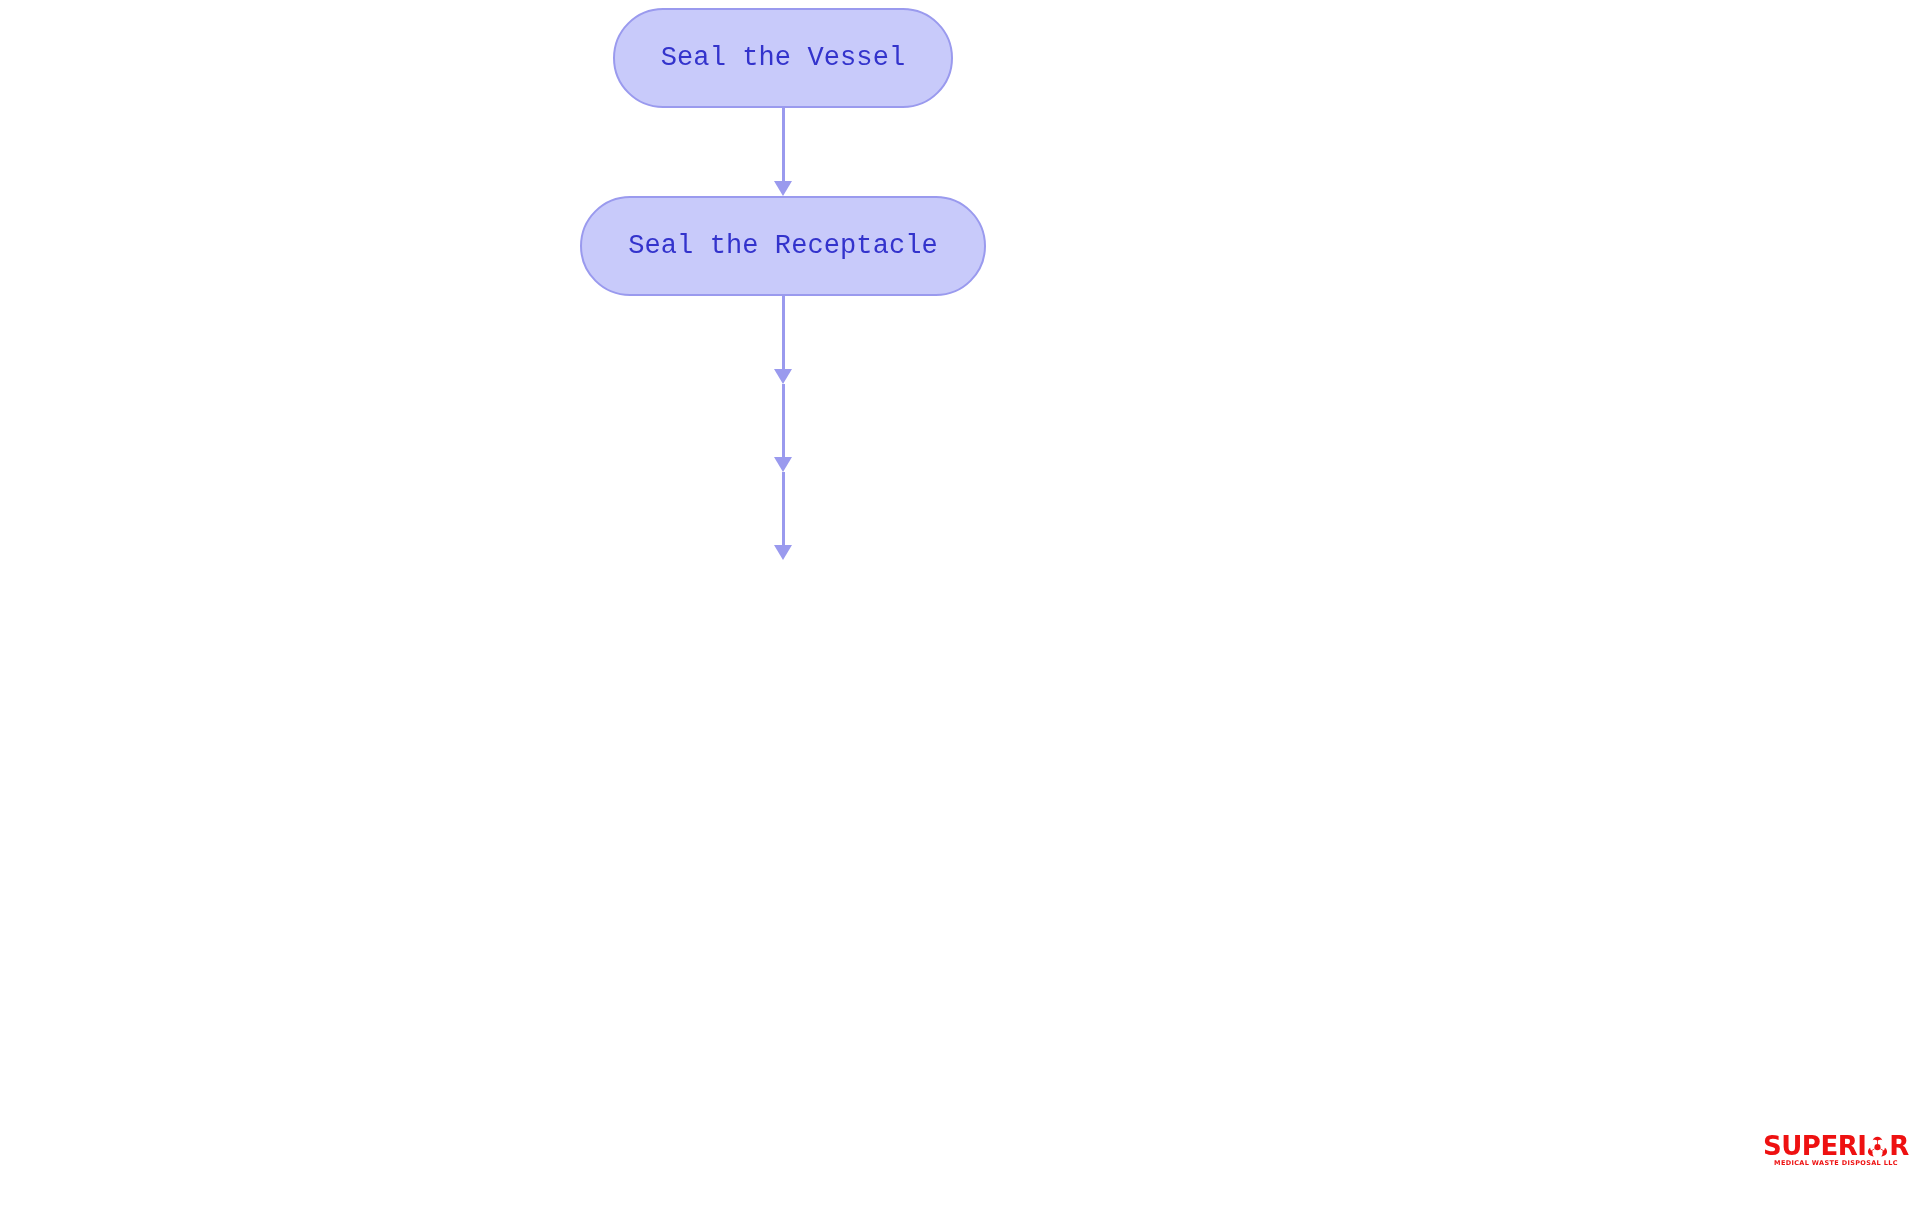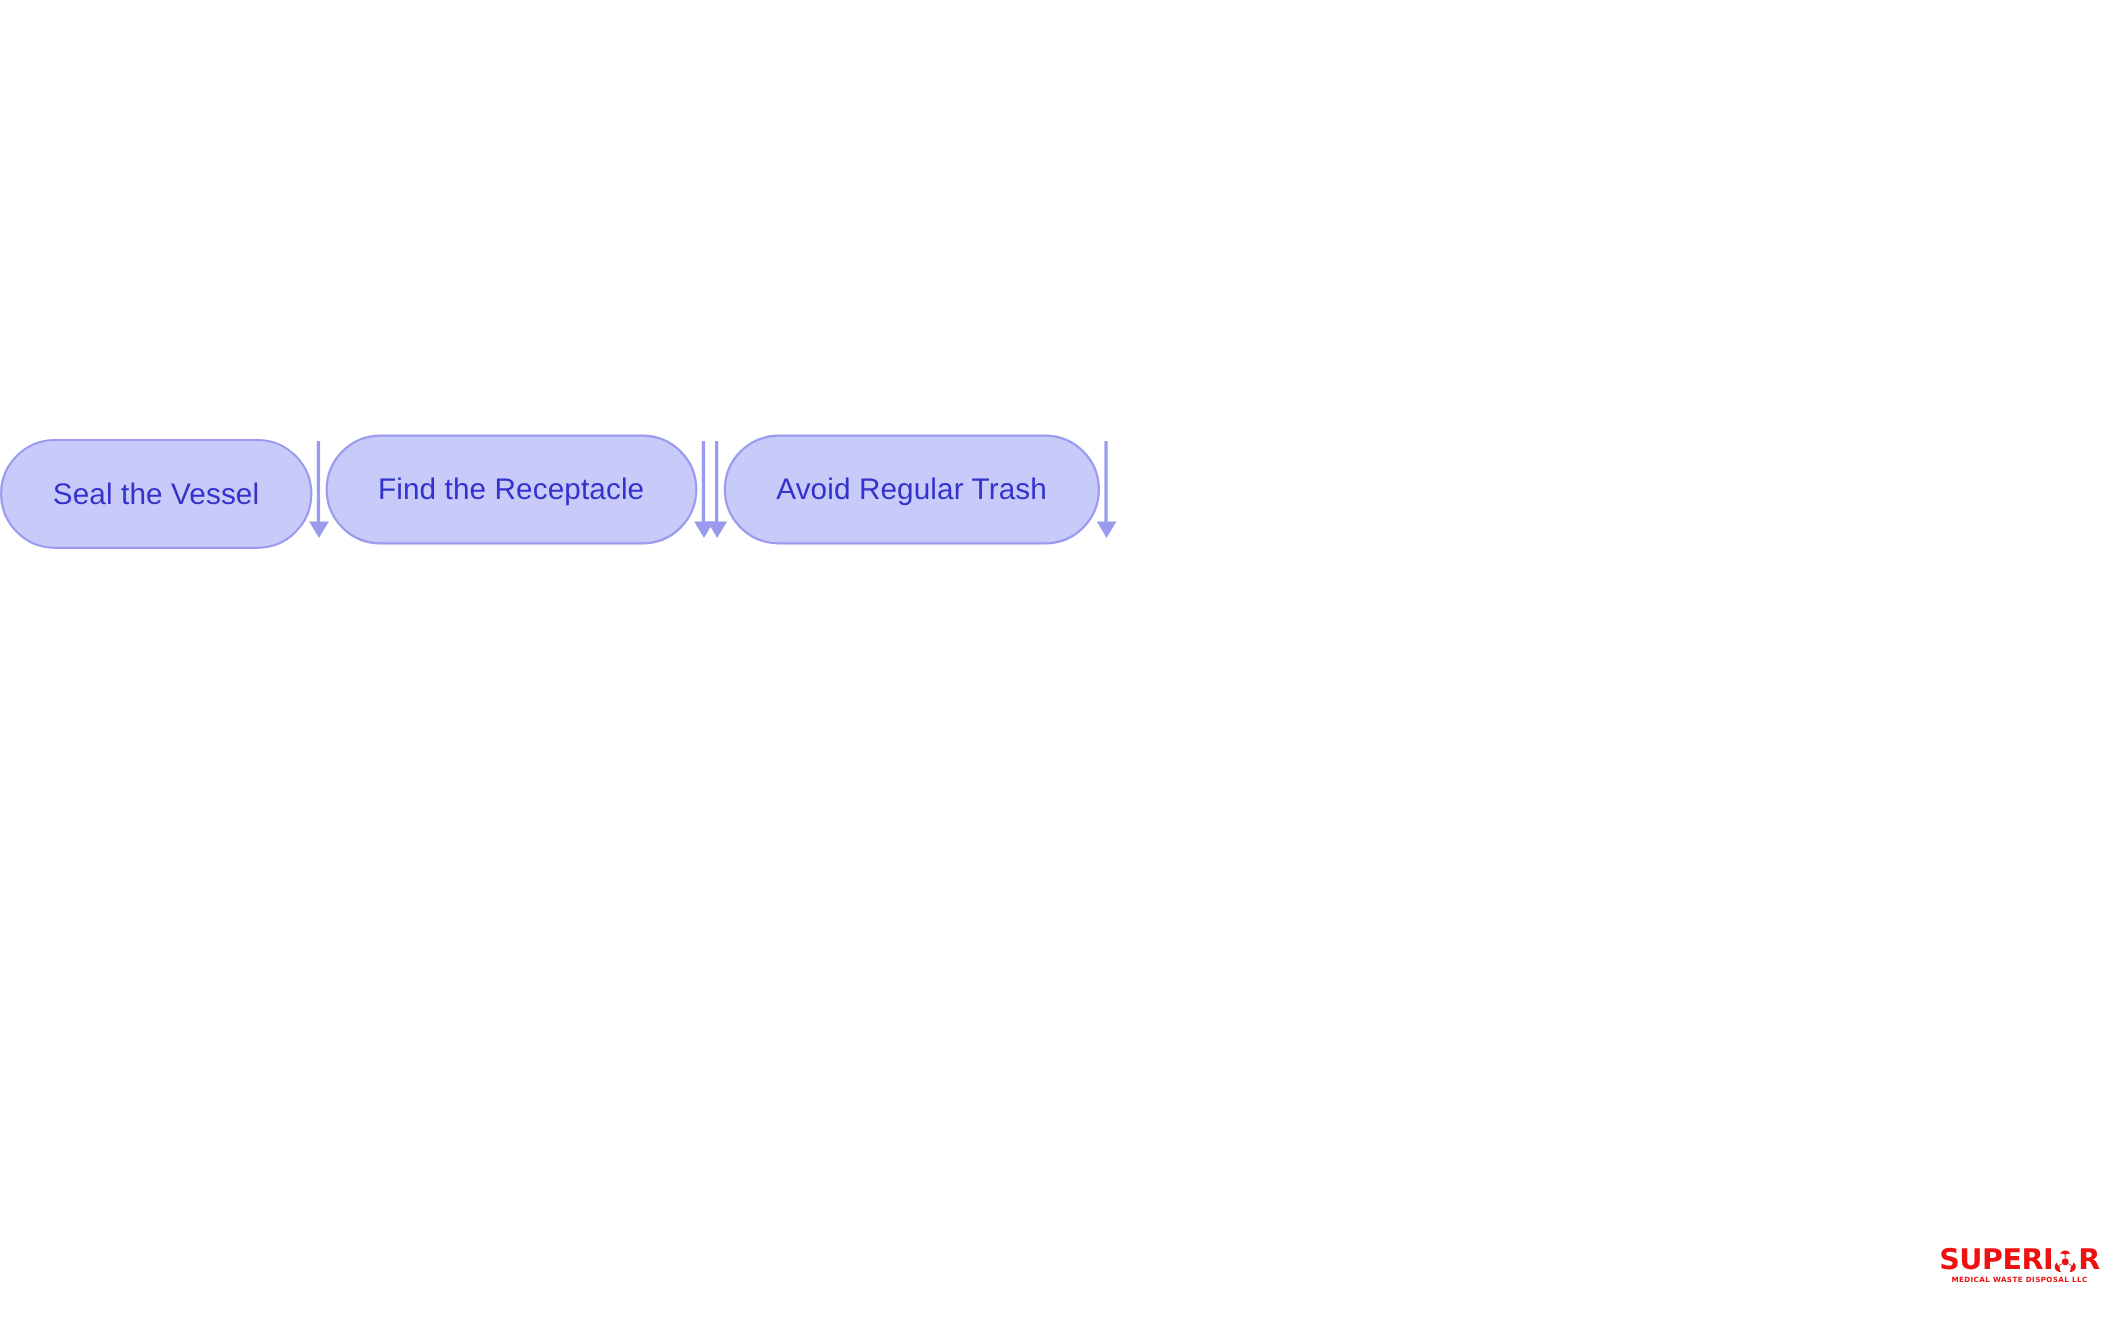--- a/index.html
+++ b/index.html
@@ -24,21 +24,23 @@
   }
 
   
   .flow-stack {
     position: absolute;
     left: 0;
     top: 0;
     width: 1566px;
     height: 890px;
     display: flex;
+    flex-direction: column;
     align-items: center;
+    font-family: Liberation Mono, monospace;
   }
 
   .flow-node {
     display: flex;
     align-items: center;
     justify-content: center;
     box-sizing: border-box;
     background: #c8cafa;
     border: 2px solid #9a9aee;
     border-radius: 999px;
@@ -124,37 +126,34 @@
     <div class="flow-node" style="margin-top:8px;">
       <span class="flow-node-label">Seal the Vessel</span>
     </div>
 
     <div class="flow-connector" style="height:88px;">
       <div class="flow-connector-line"></div>
       <div class="flow-connector-head"></div>
     </div>
 
     <div class="flow-node">
-      <span class="flow-node-label">Find the Receptacle</span>
+      <span class="flow-node-label">Seal the Receptacle</span>
     </div>
 
     <div class="flow-connector" style="height:88px;">
       <div class="flow-connector-line"></div>
       <div class="flow-connector-head"></div>
     </div>
 
 
     <div class="flow-connector" style="height:88px;">
       <div class="flow-connector-line"></div>
       <div class="flow-connector-head"></div>
     </div>
 
-    <div class="flow-node">
-      <span class="flow-node-label">Avoid Regular Trash</span>
-    </div>
 
     <div class="flow-connector" style="height:88px;">
       <div class="flow-connector-line"></div>
       <div class="flow-connector-head"></div>
     </div>
 
 
   </div>
 
   <div class="watermark" style="left:1763px; top:1133px;">

